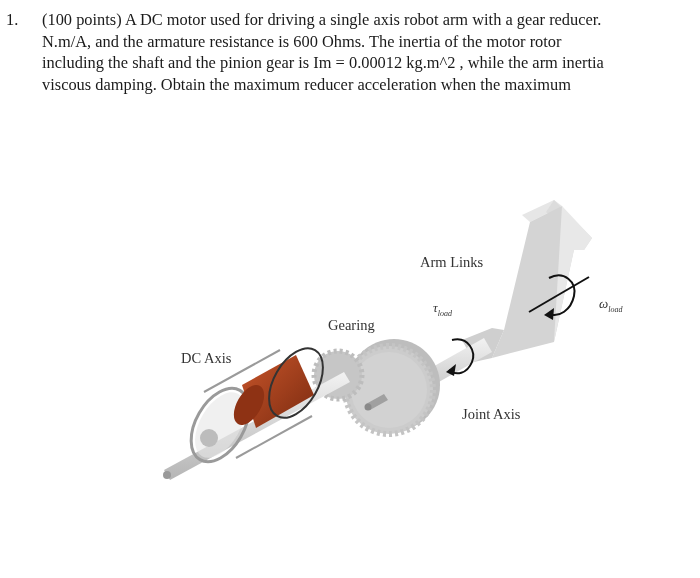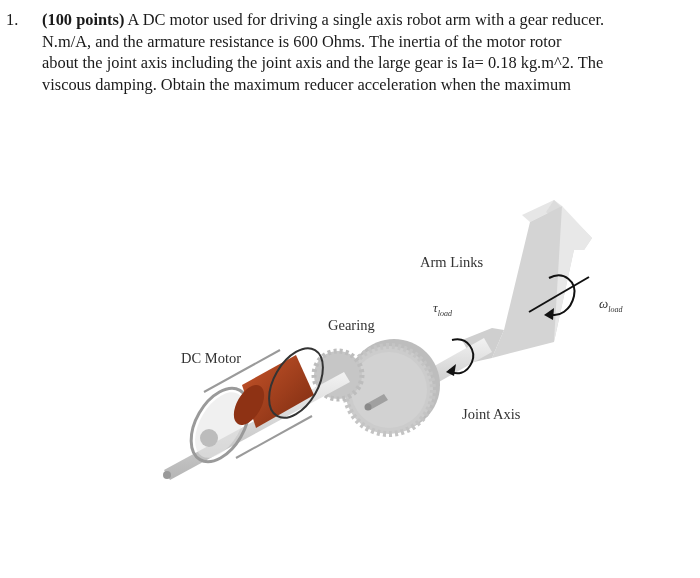--- a/index.html
+++ b/index.html
@@ -2,35 +2,35 @@
 <html><head>
 <meta charset="utf-8">
 <style>
   html, body { margin:0; padding:0; background:#ffffff; }
   body { width:700px; height:578px; position:relative; overflow:hidden;
          font-family:"Liberation Serif","DejaVu Serif",serif; color:#1a1a1a; }
   .problem { position:absolute; left:6px; top:9px; width:690px; font-size:16.4px; line-height:21.5px; }
   .num { position:absolute; left:0; top:0; }
   .text { position:absolute; left:36px; top:0; width:652px; }
   .line { display:block; white-space:nowrap; }
-  .bold { font-weight:bold; }
+  .bold { font-weight:normal; }
   .figure { position:absolute; left:0; top:190px; width:700px; height:300px;margin-left:44px; }
   .label { position:absolute; font-family:"Liberation Serif","DejaVu Serif",serif; font-size:14.5px; color:#333; white-space:nowrap; }
   .sym { position:absolute; font-family:"Liberation Serif","DejaVu Serif",serif; font-style:italic; font-size:13px; color:#333; }
   .sym sub { font-size:8px; }
 </style>
 </head>
 <body>
 
 <div class="problem">
   <span class="num">1.</span>
   <div class="text">
     <span class="line"><span class="bold">(100 points)</span><span> A DC motor used for driving a single axis robot arm with a gear reducer.</span></span>
     <span class="line">N.m/A, and the armature resistance is 600 Ohms. The inertia of the motor rotor</span>
-    <span class="line">about the joint axis including the joint axis and the large gear is Ia= 0.18 kg.m^2. The</span>
+    <span class="line">including the shaft and the pinion gear is Im = 0.00012 kg.m^2 , while the arm inertia</span>
     <span class="line">viscous damping. Obtain the maximum reducer acceleration when the maximum</span>
   </div>
 </div>
 
 <div class="figure">
   <svg width="700" height="300" viewBox="0 190 700 300">
     <defs>
       <linearGradient id="shaftG" x1="0" y1="0" x2="0" y2="1">
         <stop offset="0" stop-color="#f2f2f2"></stop>
           <stop offset="1" stop-color="#b5b5b5"></stop>
@@ -84,18 +84,18 @@
 
     <g fill="none" stroke="#111" stroke-width="2">
       <line x1="485" y1="312" x2="545" y2="277"></line>
       <path d="M505,278 C520,270 533,282 530,296 C527,310 515,318 505,314"></path>
       <polygon points="500,315 510,308 509,320" fill="#111" stroke="none"></polygon>
     </g>
   </svg>
 
   <span class="label" style="left:376px; top:64px;">Arm Links</span>
   <span class="label" style="left:284px; top:127px;">Gearing</span>
-  <span class="label" style="left:137px; top:160px;">DC Motor</span>
+  <span class="label" style="left:137px; top:160px;">DC Axis</span>
   <span class="label" style="left:418px; top:216px;">Joint Axis</span>
 
   <span class="sym" style="left:389px; top:110px;"><span>τ</span><sub>load</sub></span>
   <span class="sym" style="left:555px; top:106px;"><span>ω</span><sub>load</sub></span>
 </div>
 
 </body></html>

